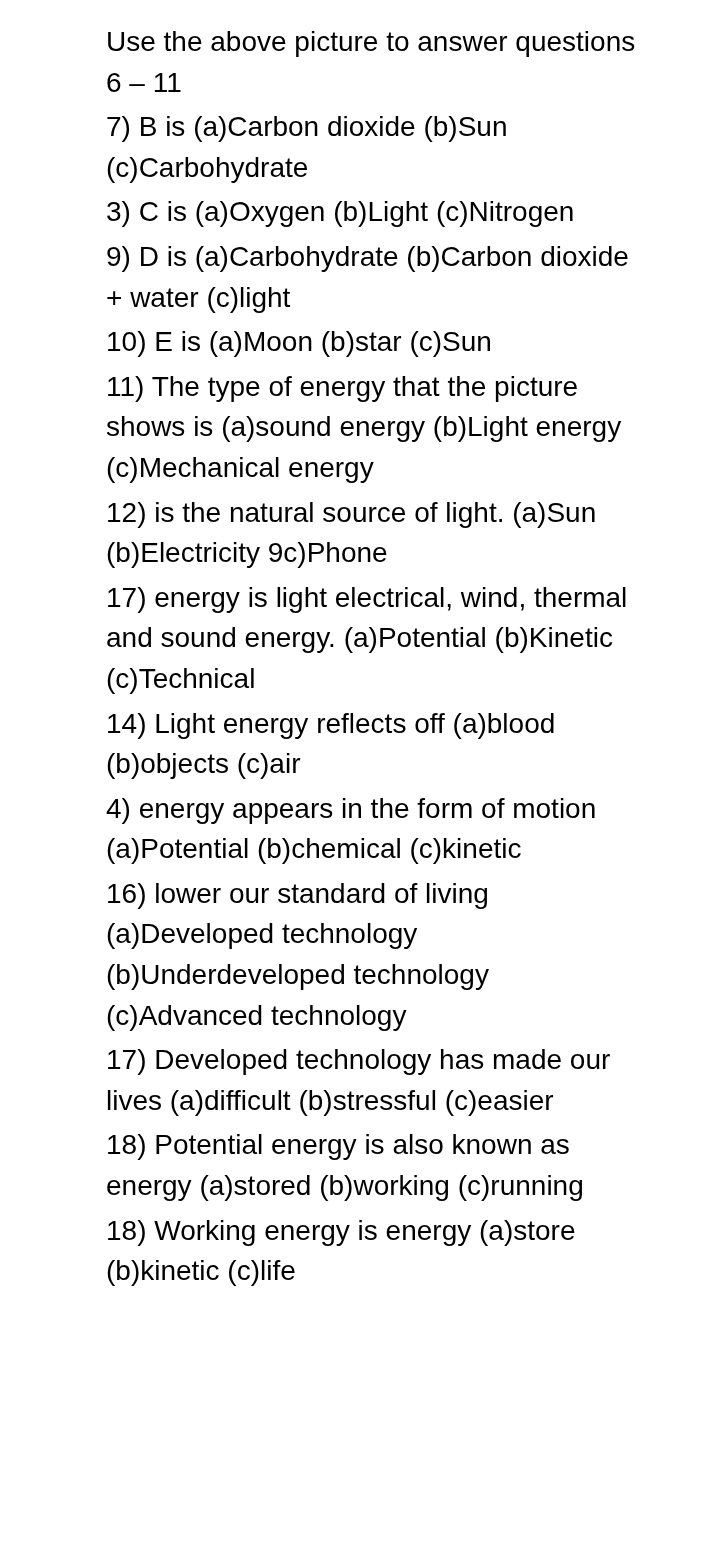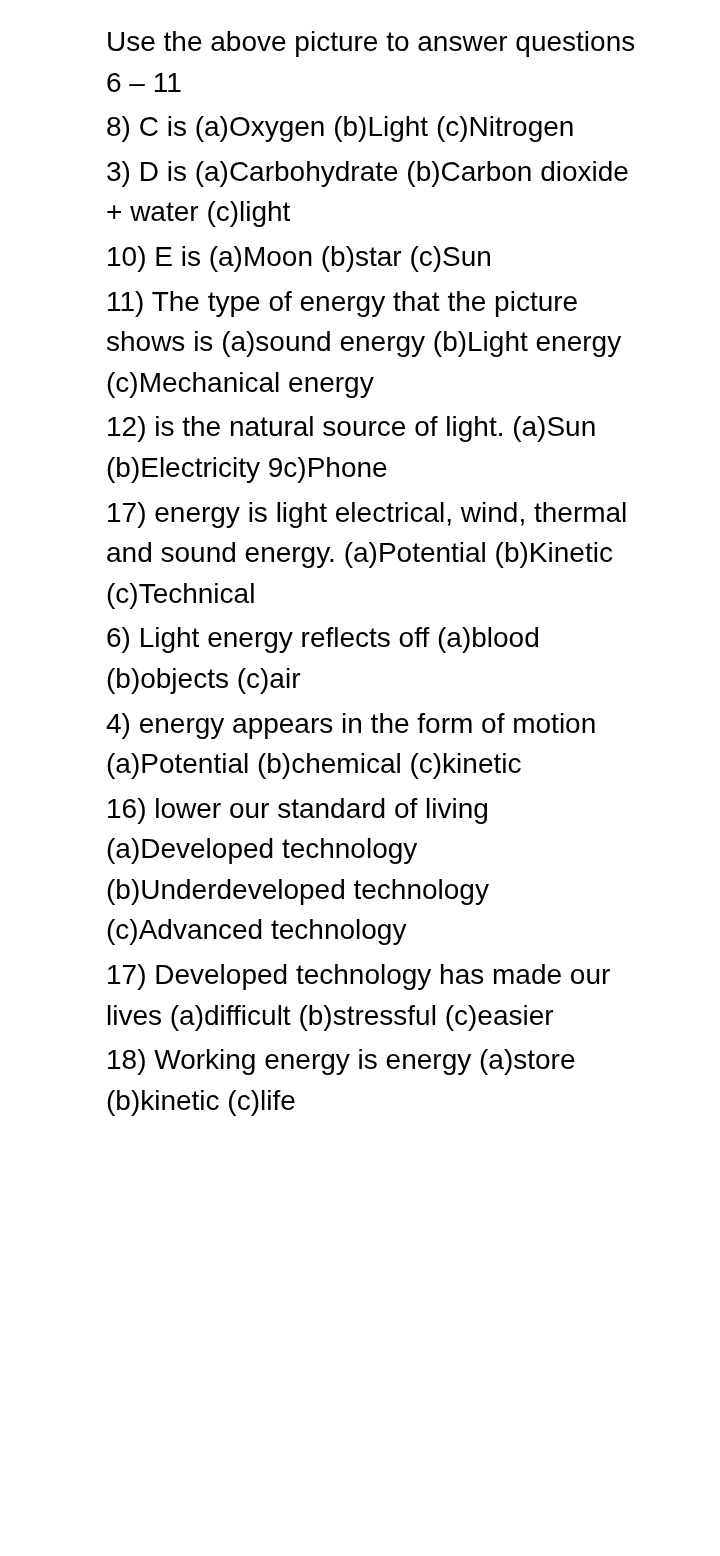--- a/index.html
+++ b/index.html
@@ -25,24 +25,26 @@
 
     p {
       margin-bottom: 0;
     }
   </style>
 </head>
 <body>
 
 <div class="content-block">
   <p>Use the above picture to answer questions 6 – 11</p>
-  <p>8) C is (a)Oxygen (b)Light (c)Nitrogen</p>
-  <p>3) D is (a)Carbohydrate (b)Carbon dioxide + water (c)light</p>
+  <p>7) B is (a)Carbon dioxide (b)Sun (c)Carbohydrate</p>
+  <p>3) C is (a)Oxygen (b)Light (c)Nitrogen</p>
+  <p>9) D is (a)Carbohydrate (b)Carbon dioxide + water (c)light</p>
   <p>10) E is (a)Moon (b)star (c)Sun</p>
   <p>11) The type of energy that the picture shows is (a)sound energy (b)Light energy (c)Mechanical energy</p>
   <p>12) is the natural source of light. (a)Sun (b)Electricity 9c)Phone</p>
   <p>17) energy is light electrical, wind, thermal and sound energy. (a)Potential (b)Kinetic (c)Technical</p>
-  <p>6) Light energy reflects off (a)blood (b)objects (c)air</p>
+  <p>14) Light energy reflects off (a)blood (b)objects (c)air</p>
   <p>4) energy appears in the form of motion (a)Potential (b)chemical (c)kinetic</p>
   <p>16) lower our standard of living (a)Developed technology (b)Underdeveloped technology (c)Advanced technology</p>
   <p>17) Developed technology has made our lives (a)difficult (b)stressful (c)easier</p>
+  <p>18) Potential energy is also known as energy (a)stored (b)working (c)running</p>
   <p>18) Working energy is energy (a)store (b)kinetic (c)life</p>
 </div>
 
 </body></html>

